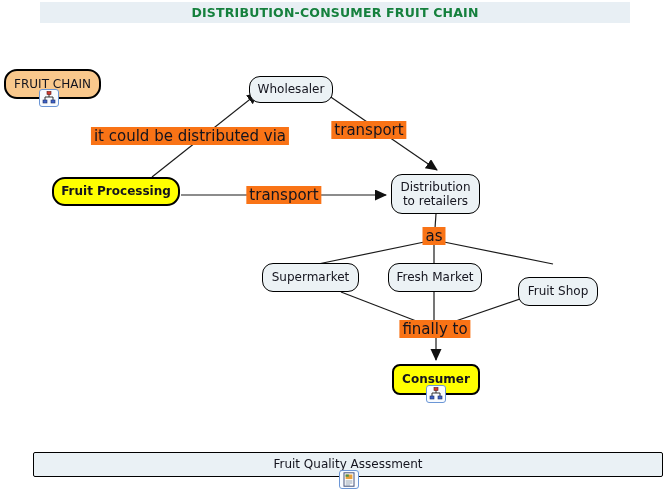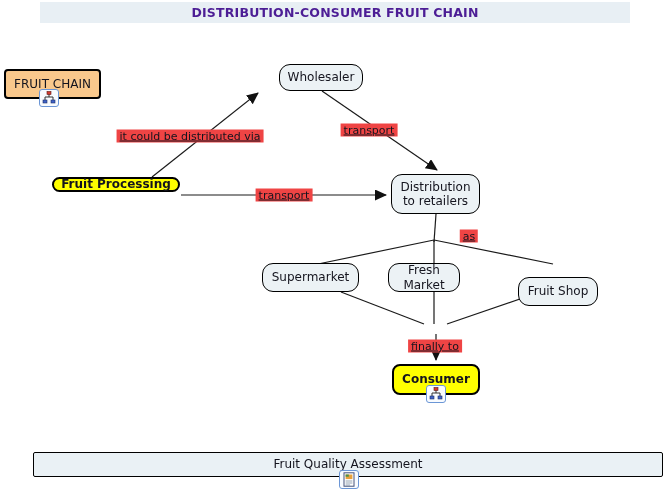--- a/index.html
+++ b/index.html
@@ -3,36 +3,36 @@
 <meta charset="utf-8">
 <style>
   html,body { margin:0; padding:0; background:#fff; }
   .canvas {
     position:relative; width:665px; height:493px; background:#ffffff;
     font-family:"DejaVu Sans", sans-serif; overflow:hidden;
   }
   .title-bar {
     position:absolute; left:40px; top:2px; width:590px; height:21px;
     background:#e8eff4; display:flex; align-items:center; justify-content:center;
-    font-size:12.5px; font-weight:bold; color:#4c1d95; letter-spacing:0.2px;
+    font-size:12.5px; font-weight:bold; color:#15803d; letter-spacing:0.2px;
   }
   .node {
     position:absolute; box-sizing:border-box;
     display:flex; align-items:center; justify-content:center; text-align:center;
     background:#ecf2f5; border:1.2px solid #000; border-radius:11px;
     font-size:12px; color:#14141e; line-height:1.2; padding:2px 4px;
   }
-  .node.accent { background:#f9c88c; border-width:2px; border-radius:4px; }
+  .node.accent { background:#f9c88c; border-width:2px; border-radius:13px; }
   .node.highlight { background:#ffff00; font-weight:bold; border-width:2.5px; border-radius:13px; }
   .node.bar { border-radius:2px; border-width:1.4px; background:#eaf1f5; }
   .edges { position:absolute; left:0; top:0; pointer-events:none; }
   .lbl {
     position:absolute; transform:translate(-50%,-50%);
-    background:#ef4444; padding:0 3px; white-space:nowrap;
-    font-size:11px; color:#14141e;text-decoration:underline;
+    background:#f97316; padding:0 3px; white-space:nowrap;
+    font-size:15px; color:#14141e;
   }
   .res-icon { position:absolute; width:20px; height:18px; }
 </style>
 </head>
 <body>
 
 <div class="canvas">
 
   <svg class="edges" width="665" height="493">
     <defs>
@@ -52,41 +52,41 @@
       <line x1="434" y1="292" x2="434" y2="324"></line>
       <line x1="540" y1="292" x2="447" y2="324"></line>
       <line x1="436" y1="334" x2="436" y2="360" marker-end="url(#arrow)"></line>
     </g>
   </svg>
 
   <div class="title-bar">DISTRIBUTION-CONSUMER FRUIT CHAIN</div>
 
   <div class="node accent" style="left:4px; top:69px; width:97px; height:30px;">FRUIT CHAIN</div>
 
-  <div class="node" style="left:249px; top:64px; width:84px; height:27px;margin-left:30px;">Wholesaler</div>
+  <div class="node" style="left:249px; top:76px; width:84px; height:27px;">Wholesaler</div>
 
-  <div class="node highlight" style="left:52px; top:177px; width:128px; height:15px;">Fruit Processing</div>
+  <div class="node highlight" style="left:52px; top:177px; width:128px; height:29px;">Fruit Processing</div>
 
   <div class="node" style="left:391px; top:174px; width:89px; height:40px;">Distribution to retailers</div>
 
   <div class="node" style="left:262px; top:263px; width:97px; height:29px;">Supermarket</div>
 
-  <div class="node" style="left:388px; top:263px; width:72px; height:29px;">Fresh Market</div>
+  <div class="node" style="left:388px; top:263px; width:94px; height:29px;">Fresh Market</div>
 
   <div class="node" style="left:518px; top:277px; width:80px; height:29px;">Fruit Shop</div>
 
   <div class="node highlight" style="left:392px; top:364px; width:88px; height:31px;border-radius:8px;">Consumer</div>
 
   <div class="node bar" style="left:33px; top:452px; width:630px; height:25px;">Fruit Quality Assessment</div>
 
   <div class="lbl" style="left:190px; top:136px;">it could be distributed via</div>
   <div class="lbl" style="left:369px; top:130px;">transport</div>
   <div class="lbl" style="left:284px; top:195px;">transport</div>
-  <div class="lbl" style="left:434px; top:236px;margin-left:35px;">as</div>
-  <div class="lbl" style="left:435px; top:346px;">finally to</div>
+  <div class="lbl" style="left:434px; top:236px;">as</div>
+  <div class="lbl" style="left:435px; top:329px;">finally to</div>
 
   <div class="res-icon" style="left:39px; top:89px;">
     <svg width="20" height="18" viewBox="0 0 20 18">
       <rect x="0.5" y="0.5" width="19" height="17" rx="2.5" fill="#f8fbff" stroke="#6b96d6"></rect>
       <path d="M10,5 v3 M6,8 h8 M6,8 v3.5 M14,8 v3.5" stroke="#333" stroke-width="1"></path>
       <rect x="8" y="2.5" width="4" height="3" fill="#d23b2f" stroke="#5a1a14" stroke-width="0.6"></rect>
       <rect x="4" y="11" width="4" height="3" fill="#3f62c8" stroke="#1c2f66" stroke-width="0.6"></rect>
       <rect x="12" y="11" width="4" height="3" fill="#3f62c8" stroke="#1c2f66" stroke-width="0.6"></rect>
     </svg>
   </div>

